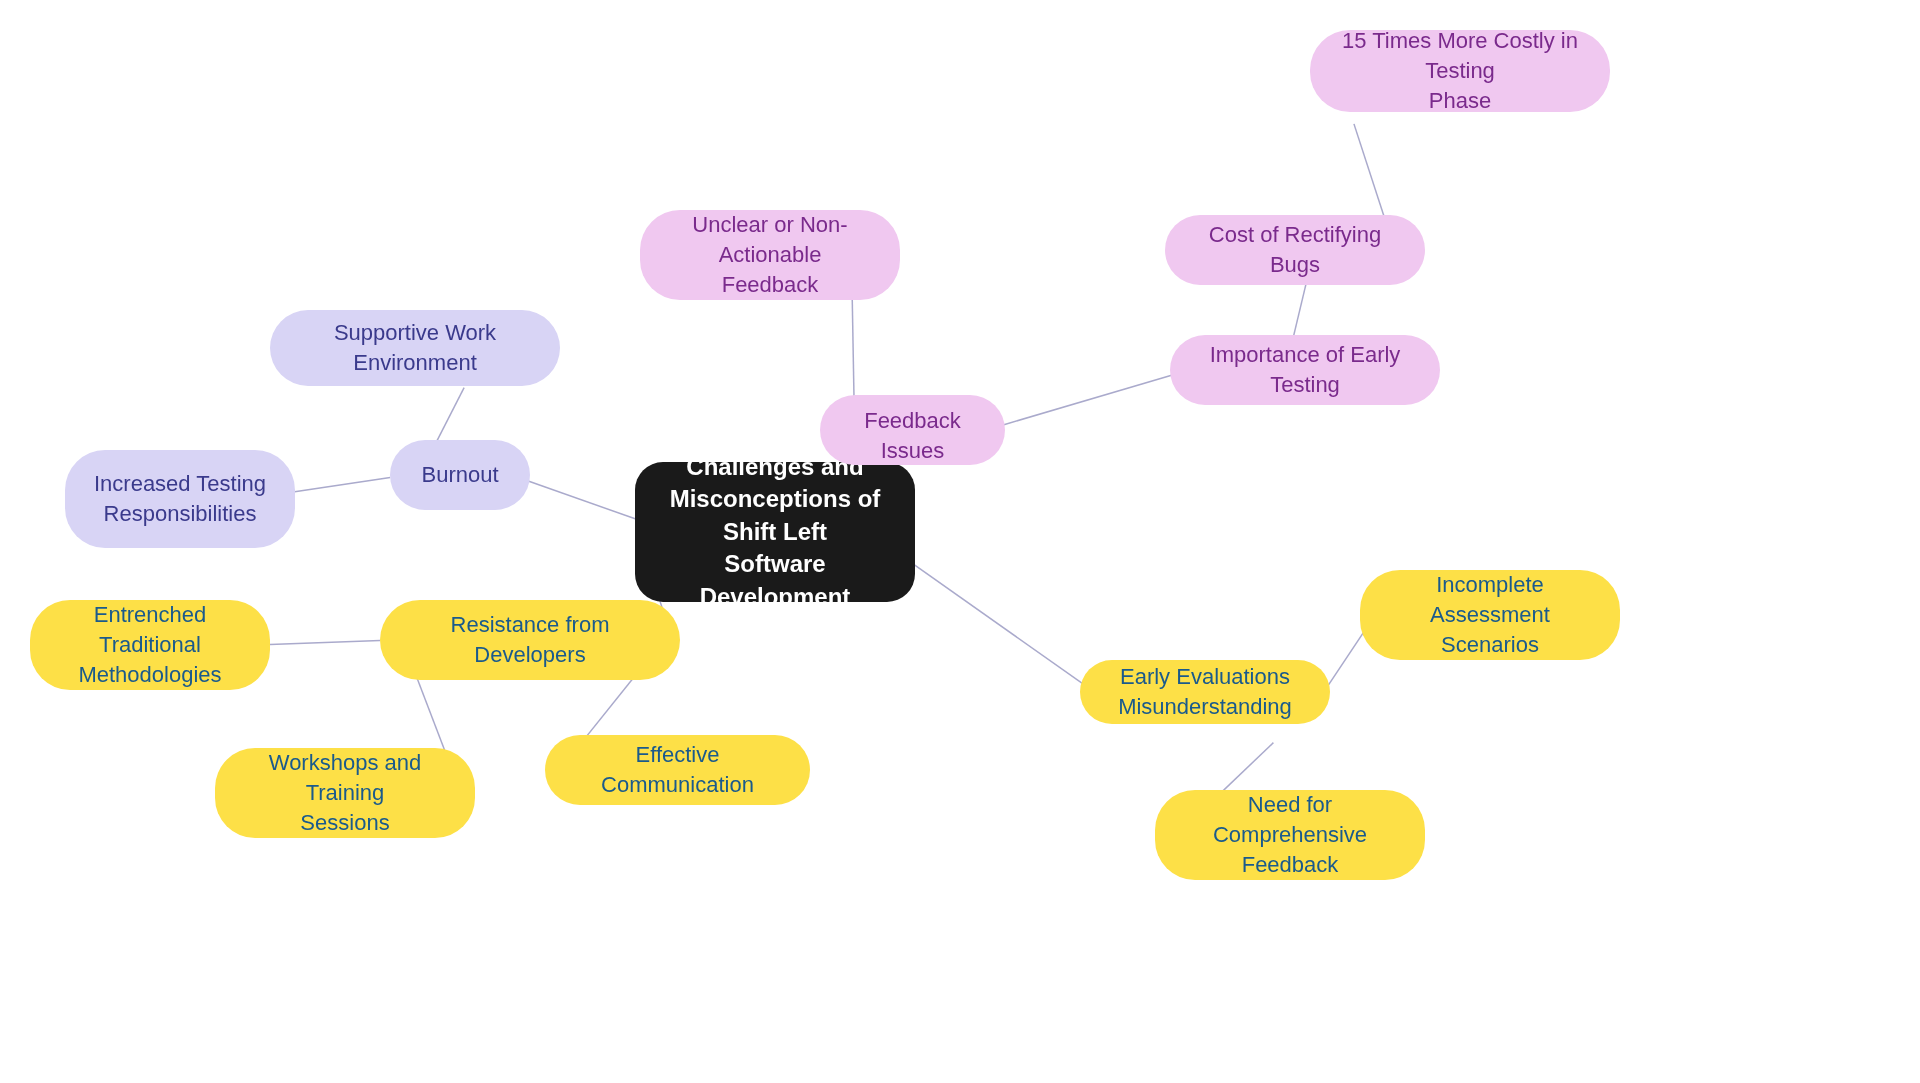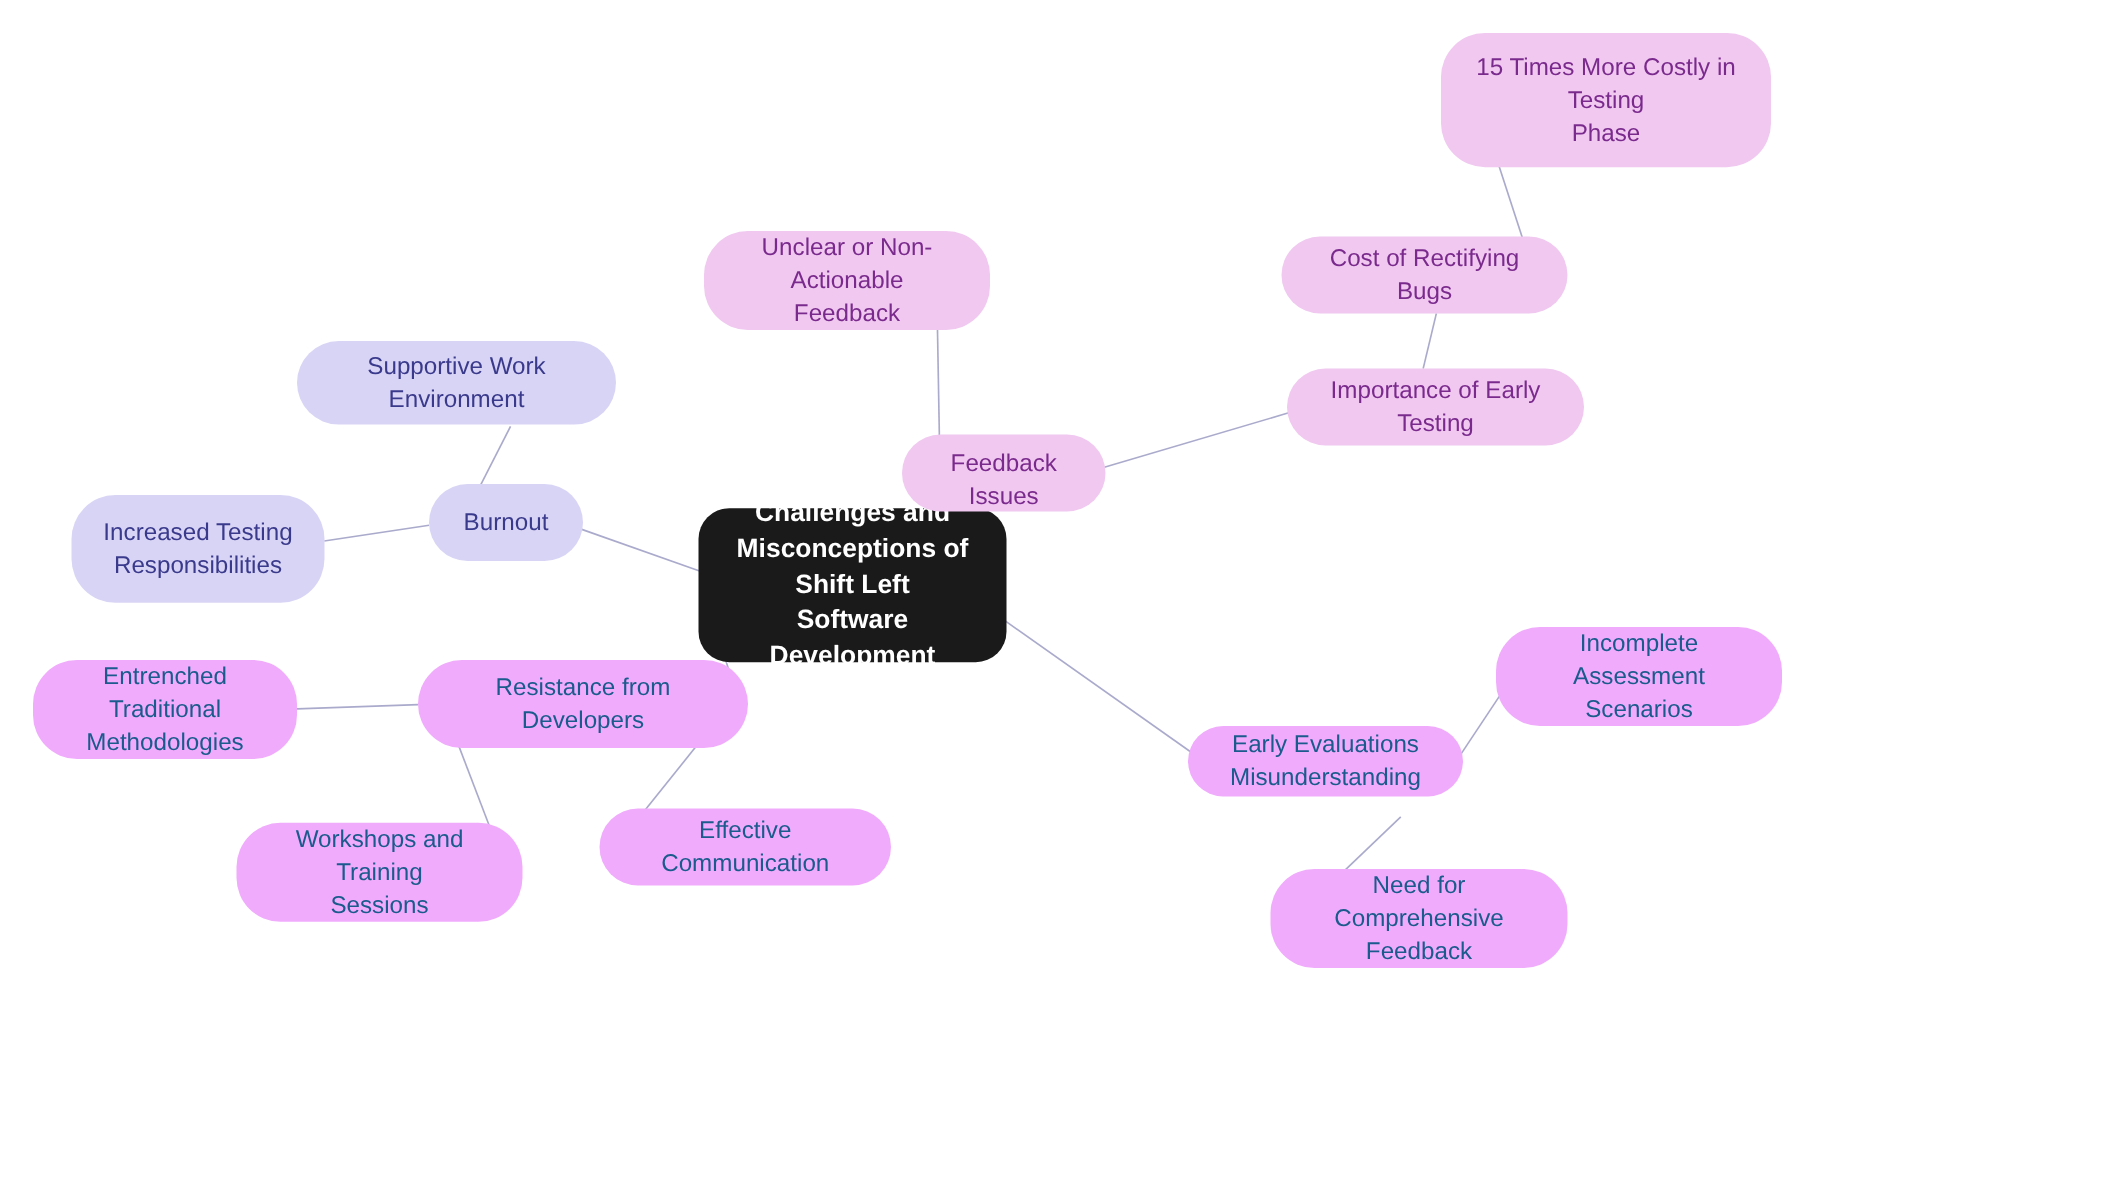--- a/index.html
+++ b/index.html
@@ -44,21 +44,21 @@
       background: #d8d4f5;
       color: #3a3a8c;
       border: none;
     }
     .node-pink {
       background: #f0c8f0;
       color: #7a2a8c;
       border: none;
     }
     .node-blue {
-      background: #f0abfc;
+      background: #fde047;
       color: #1a5a8c;
       border: none;
     }
   </style>
 </head>
 <body>
 
 <svg id="connections">
     <line x1="637.2372685596799" y1="519.5357528696853" x2="528.88136572016" y2="481.23212356515734" stroke="#aaaacc" stroke-width="1.5"></line>
     <line x1="436.28963722090805" y1="442.06894058459454" x2="464.1143228995476" y2="387.63549647474906" stroke="#aaaacc" stroke-width="1.5"></line>
@@ -100,21 +100,21 @@
     <div class="node node-pink" style="left: 640px; top: 210px; width: 260px; height: 90px;">
       <span style="white-space: pre-line;">Unclear or Non-Actionable
 Feedback</span>
     </div>
     <div class="node node-pink" style="left: 1170px; top: 335px; width: 270px; height: 70px; align-items: center;">
       <span style="white-space: pre-line;">Importance of Early Testing</span>
     </div>
     <div class="node node-pink" style="left: 1165px; top: 215px; width: 260px; height: 70px;">
       <span style="white-space: pre-line;">Cost of Rectifying Bugs</span>
     </div>
-    <div class="node node-pink" style="left: 1310px; top: 30px; width: 300px; height: 122px;">
+    <div class="node node-pink" style="left: 1310px; top: 30px; width: 300px; height: 82px;">
       <span style="white-space: pre-line;">15 Times More Costly in Testing
 Phase</span>
     </div>
     <div class="node node-blue" style="left: 380px; top: 600px; width: 300px; height: 80px;">
       <span style="white-space: pre-line;">Resistance from Developers</span>
     </div>
     <div class="node node-blue" style="left: 30px; top: 600px; width: 240px; height: 90px; text-align: center;">
       <span style="white-space: pre-line;">Entrenched Traditional
 Methodologies</span>
     </div>

